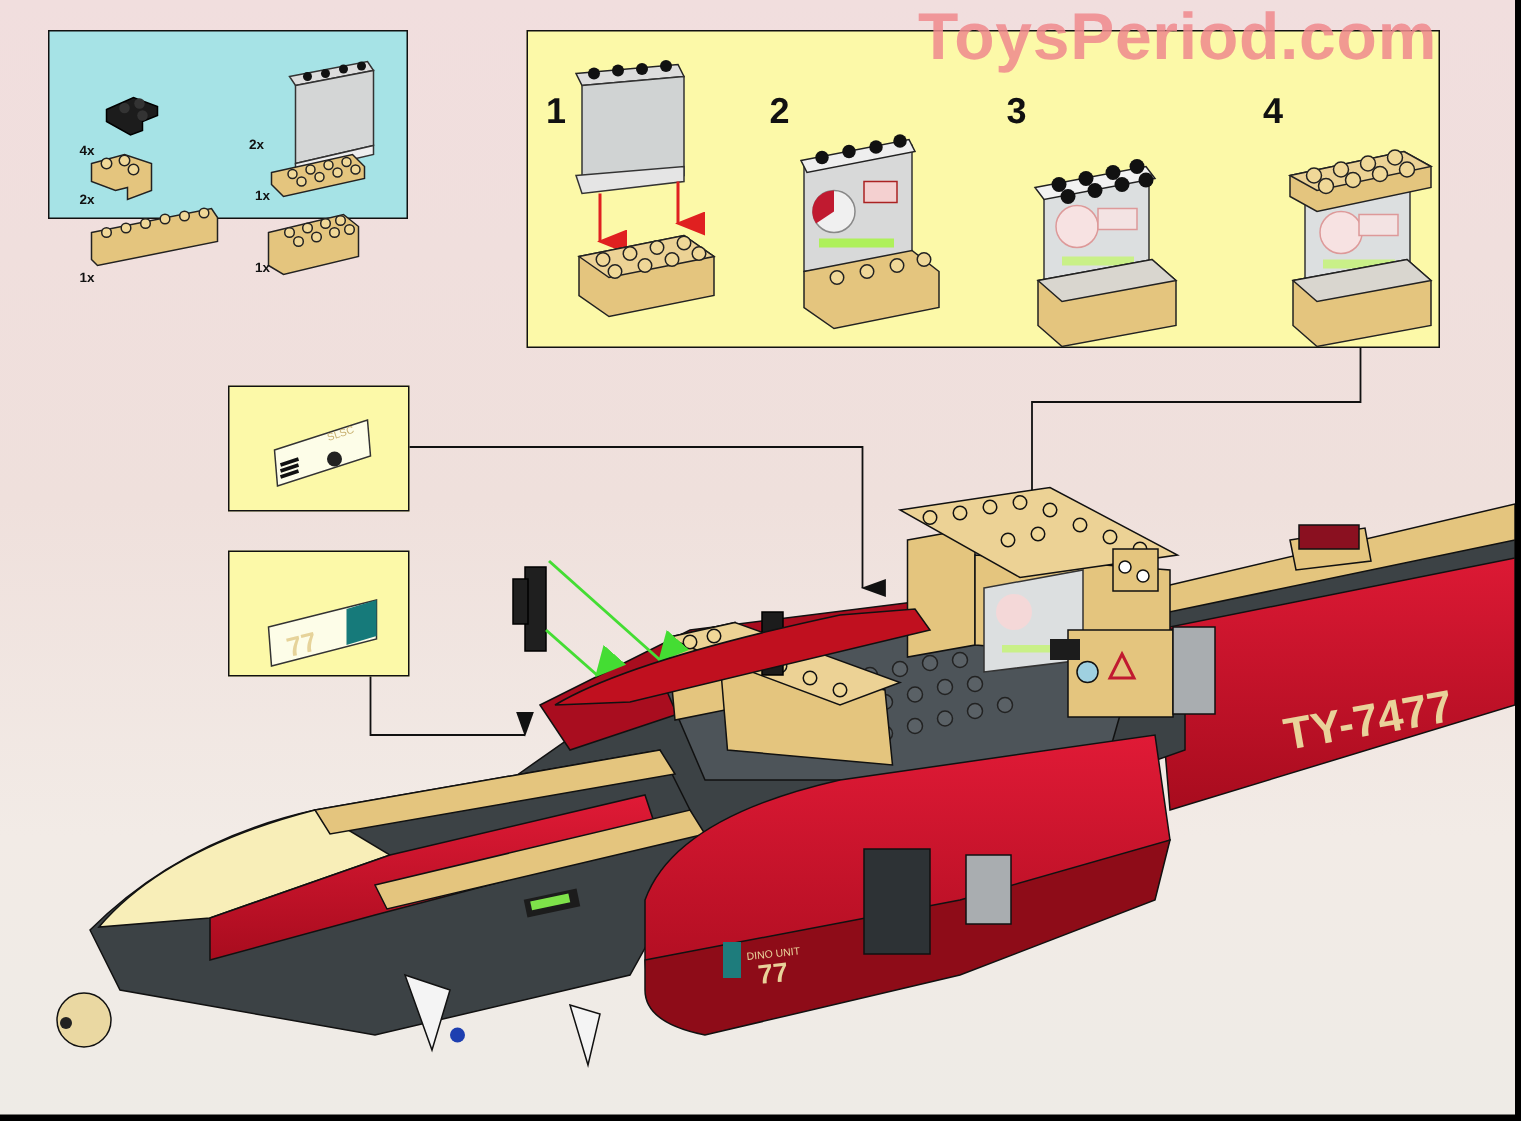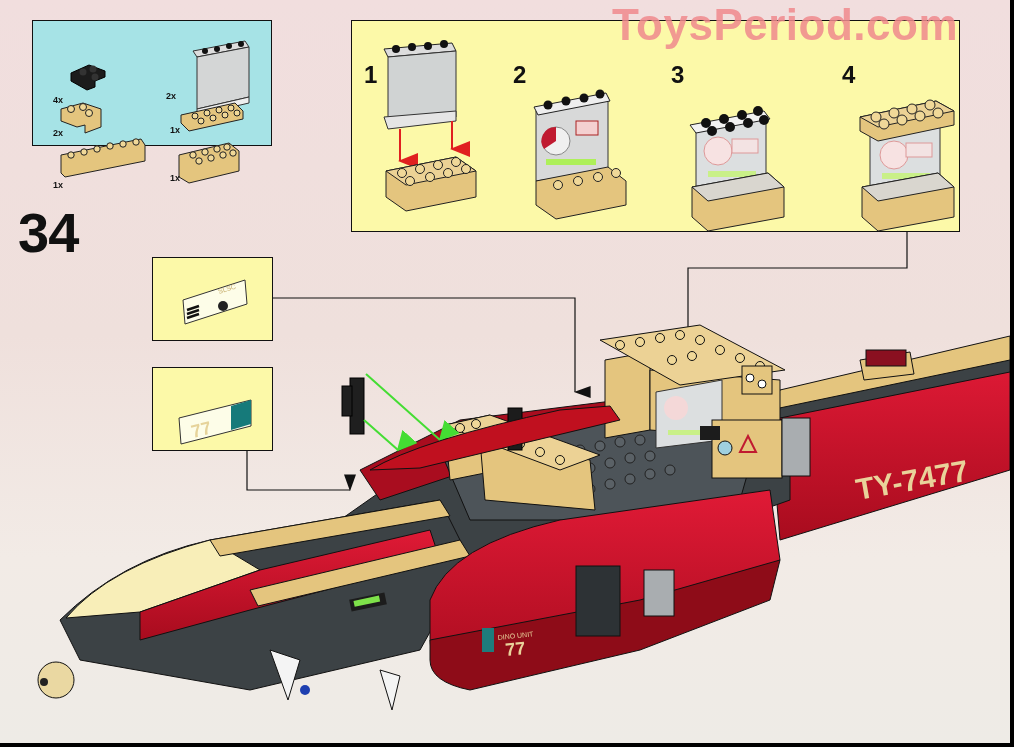--- a/index.html
+++ b/index.html
@@ -90,21 +90,20 @@
       </g>
     </svg>
     <span class="qty" style="left:20px;top:74px;">4x</span>
     <span class="qty" style="left:133px;top:70px;">2x</span>
     <span class="qty" style="left:20px;top:107px;">2x</span>
     <span class="qty" style="left:137px;top:104px;">1x</span>
     <span class="qty" style="left:20px;top:159px;">1x</span>
     <span class="qty" style="left:137px;top:152px;">1x</span>
   </div>
 
-  <div class="stepnum" style="left:18px;top:200px;">34</div>
 
   <div id="substeps" class="panel">
     <span class="subnum" style="left:12px;top:40px;">1</span>
     <span class="subnum" style="left:161px;top:40px;">2</span>
     <span class="subnum" style="left:319px;top:40px;">3</span>
     <span class="subnum" style="left:490px;top:40px;">4</span>
     <svg width="609" height="212">
       <defs>
         <marker id="redarrow" markerWidth="8" markerHeight="10" refX="4" refY="9" orient="auto">
             <polygon points="0,0 8,0 4,10" fill="#e02020"></polygon>

